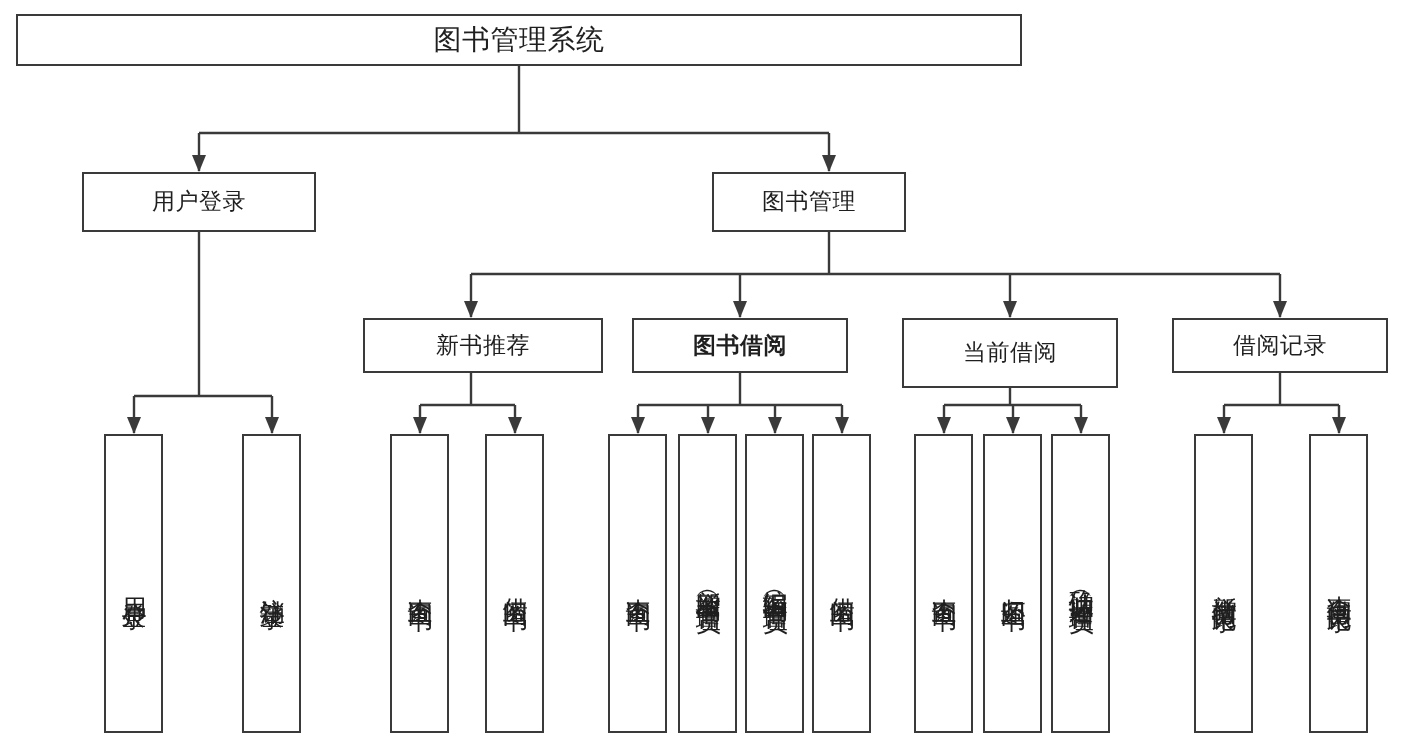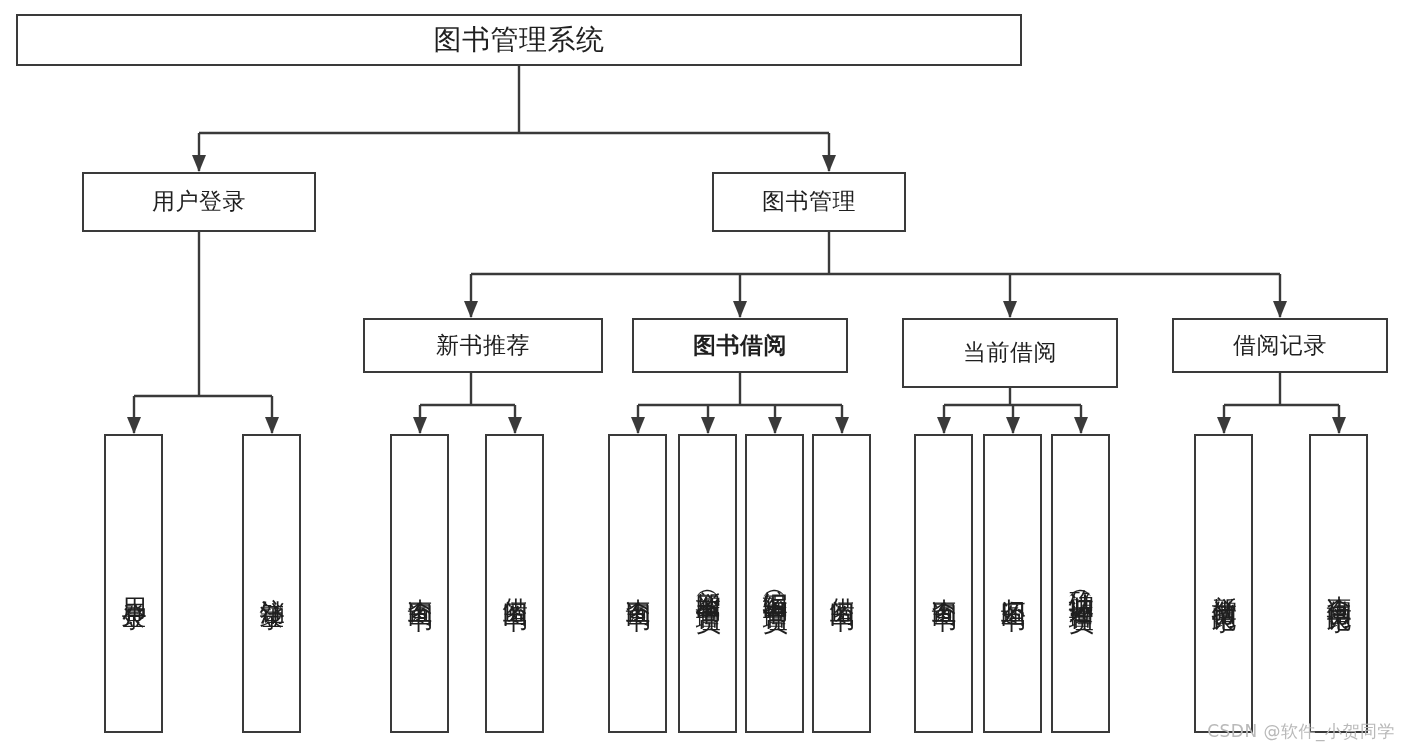--- a/index.html
+++ b/index.html
@@ -211,15 +211,14 @@
         <span class="node-label">确认归还（管理员）</span>
       </div>
       <div class="node vertical" style="left: 1194px; top: 434px; width: 59px; height: 299px;">
         <span class="node-label">新增借阅记录</span>
       </div>
       <div class="node vertical" style="left: 1309px; top: 434px; width: 59px; height: 299px;">
         <span class="node-label">查询借阅记录</span>
       </div>
     </div>
 
-  <div id="watermark">CSDN @软件_小贺同学</div>
 
 </div>
 
 </body></html>

